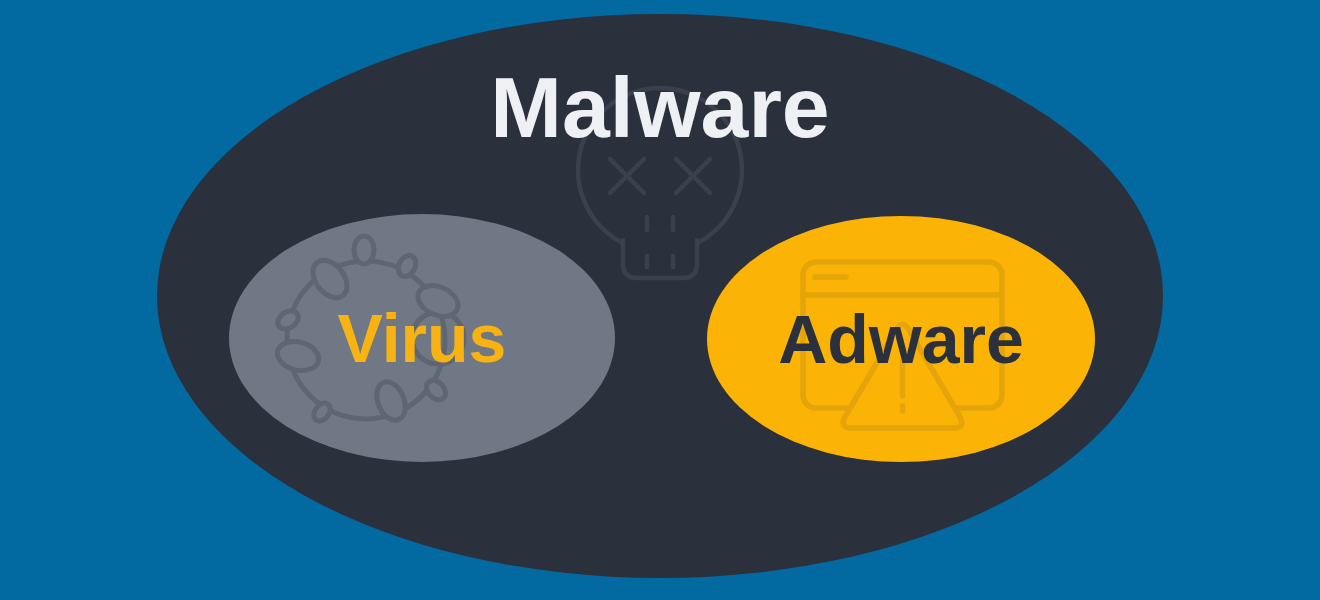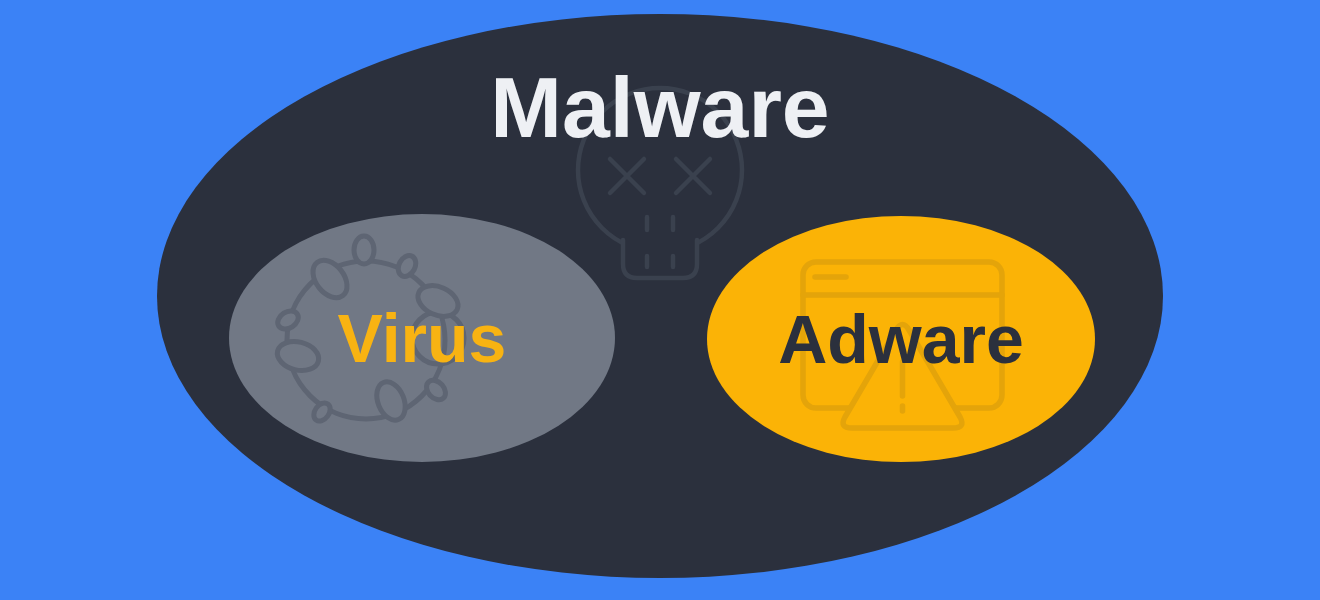--- a/index.html
+++ b/index.html
@@ -1,21 +1,21 @@
 <!DOCTYPE html>
 <html><head>
 <meta charset="utf-8">
 <style>
   html, body { margin: 0; padding: 0; }
   body { background: #f7f8fa; }
   .stage {
     position: relative;
     width: 1320px;
     height: 600px;
-    background: #3b82f6;
+    background: #0369a1;
     overflow: hidden;
     font-family: "Liberation Sans", sans-serif;
   }
   svg.diagram { display: block; width: 1320px; height: 600px; }
   text.label {
     font-family: "Liberation Sans", "DejaVu Sans", sans-serif;
     font-weight: 700;
   }
   text.label-outer  { font-size: 86px; letter-spacing: 0px; }
   text.label-subset { font-size: 68px; letter-spacing: 0px; }

